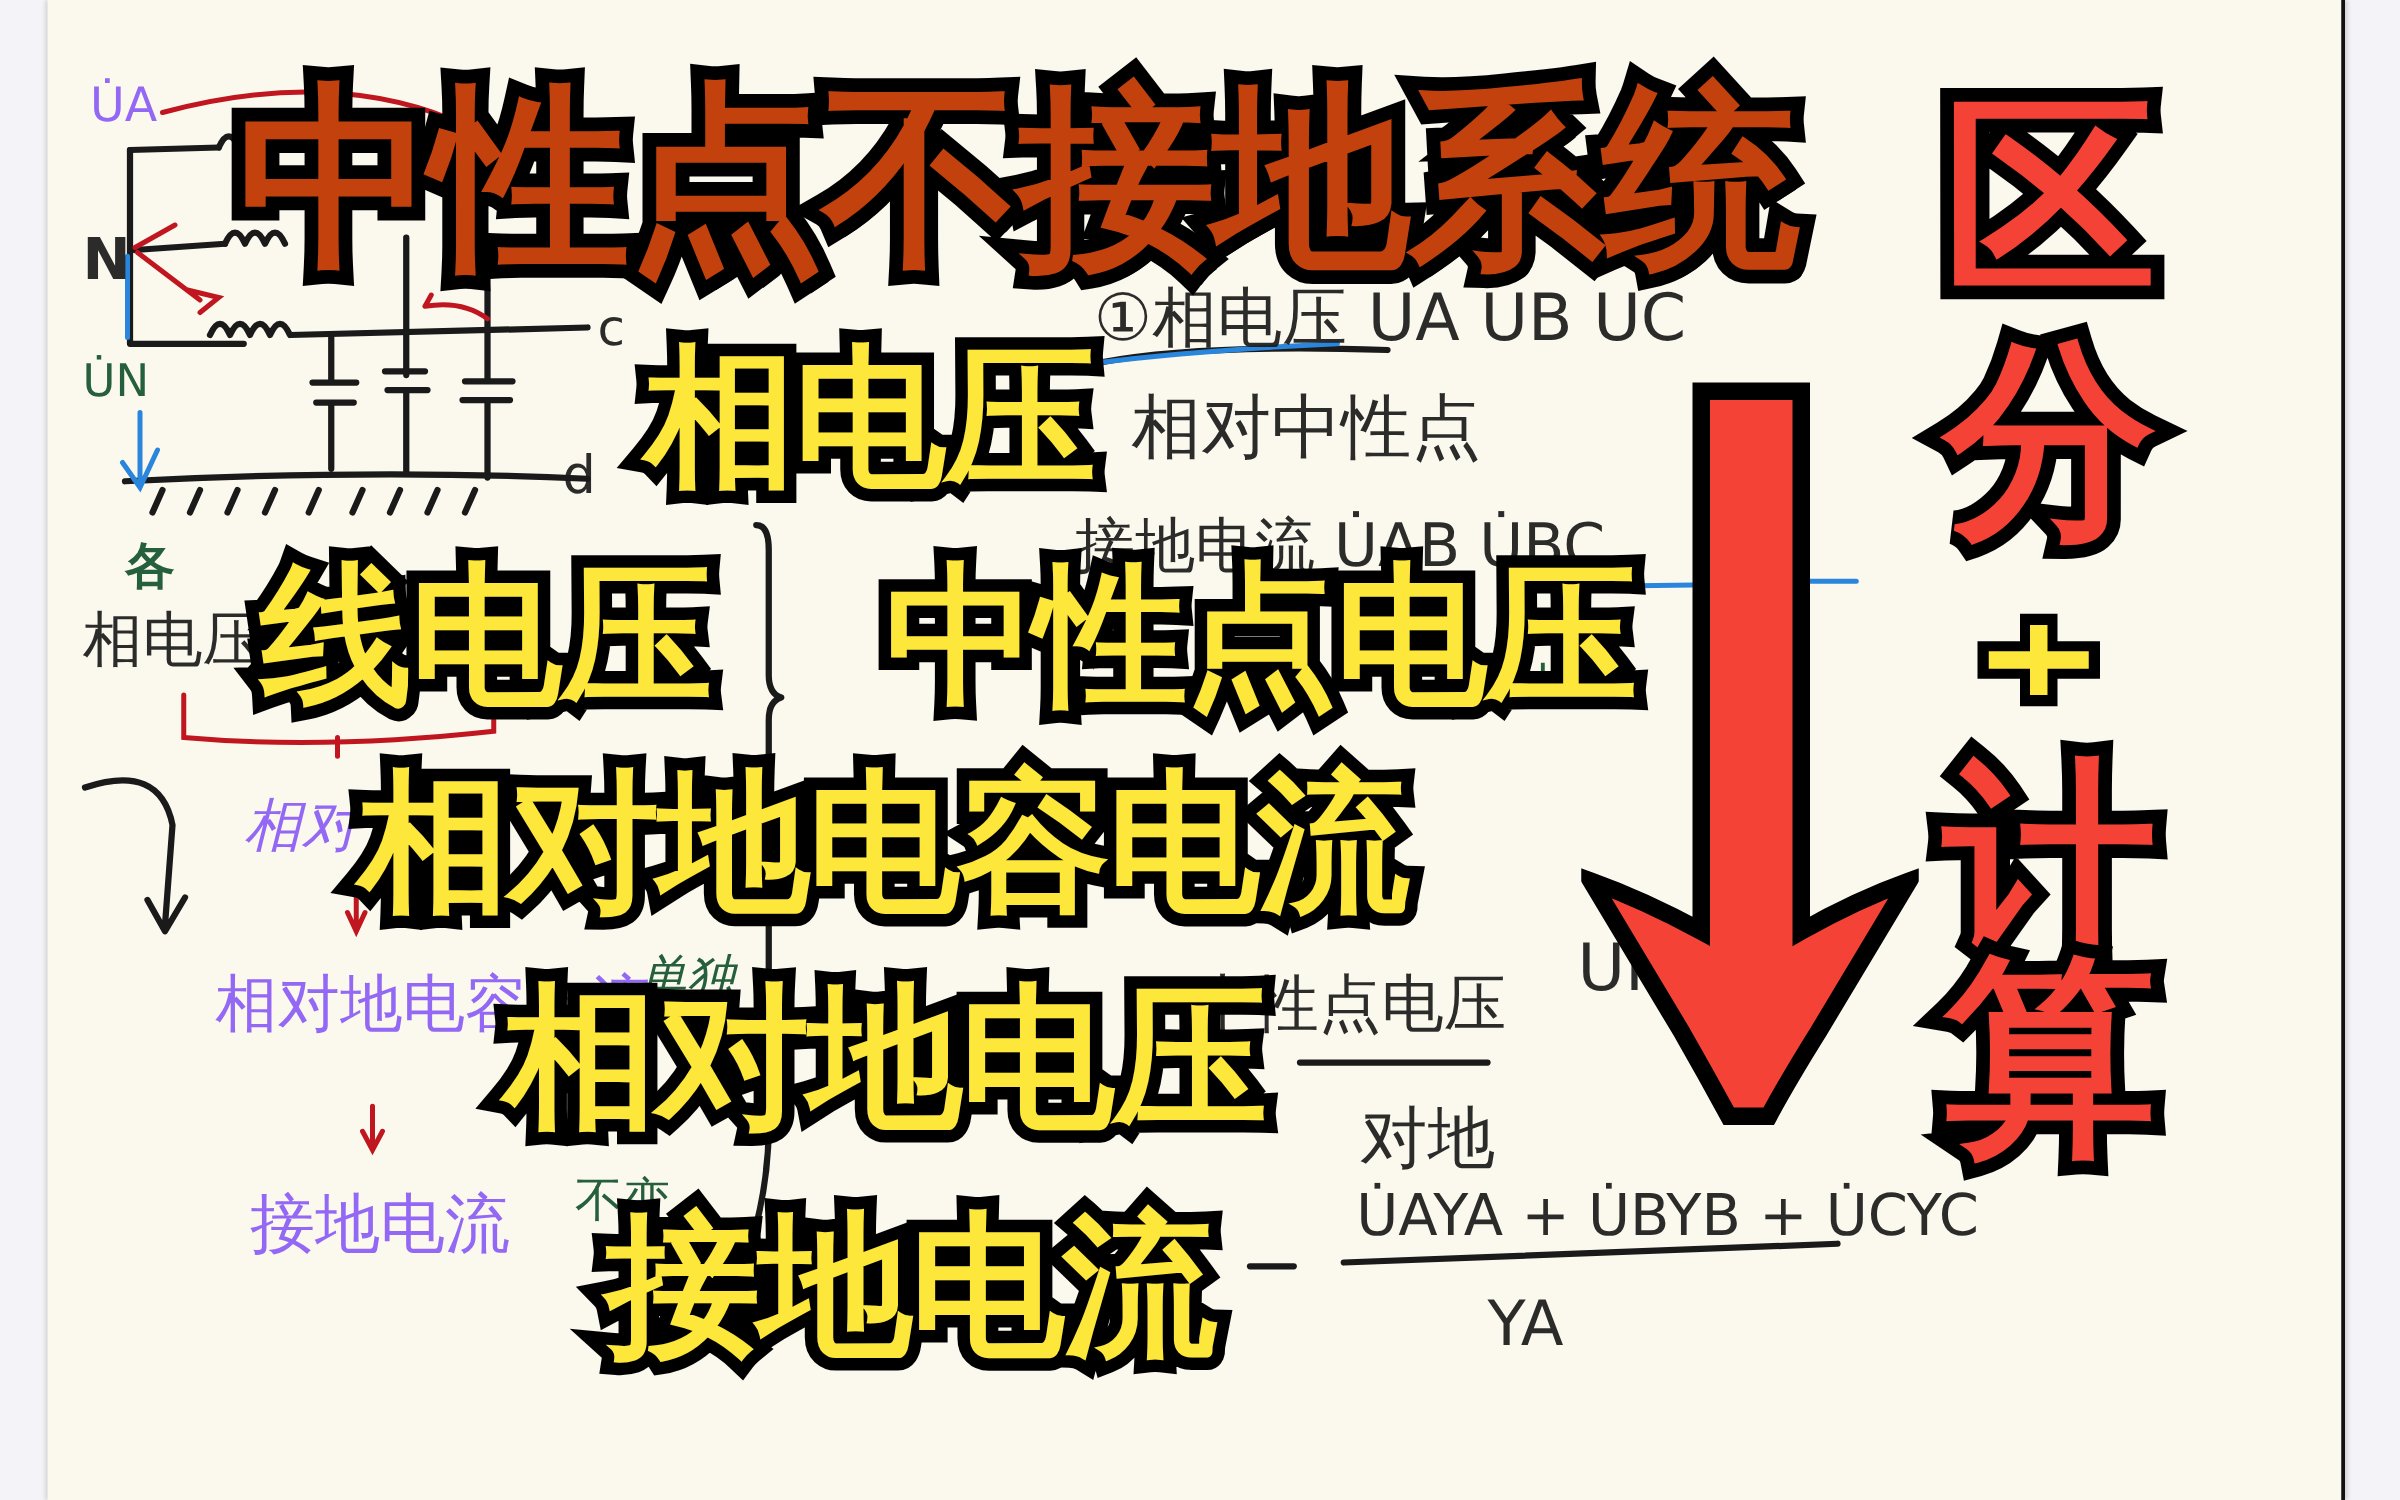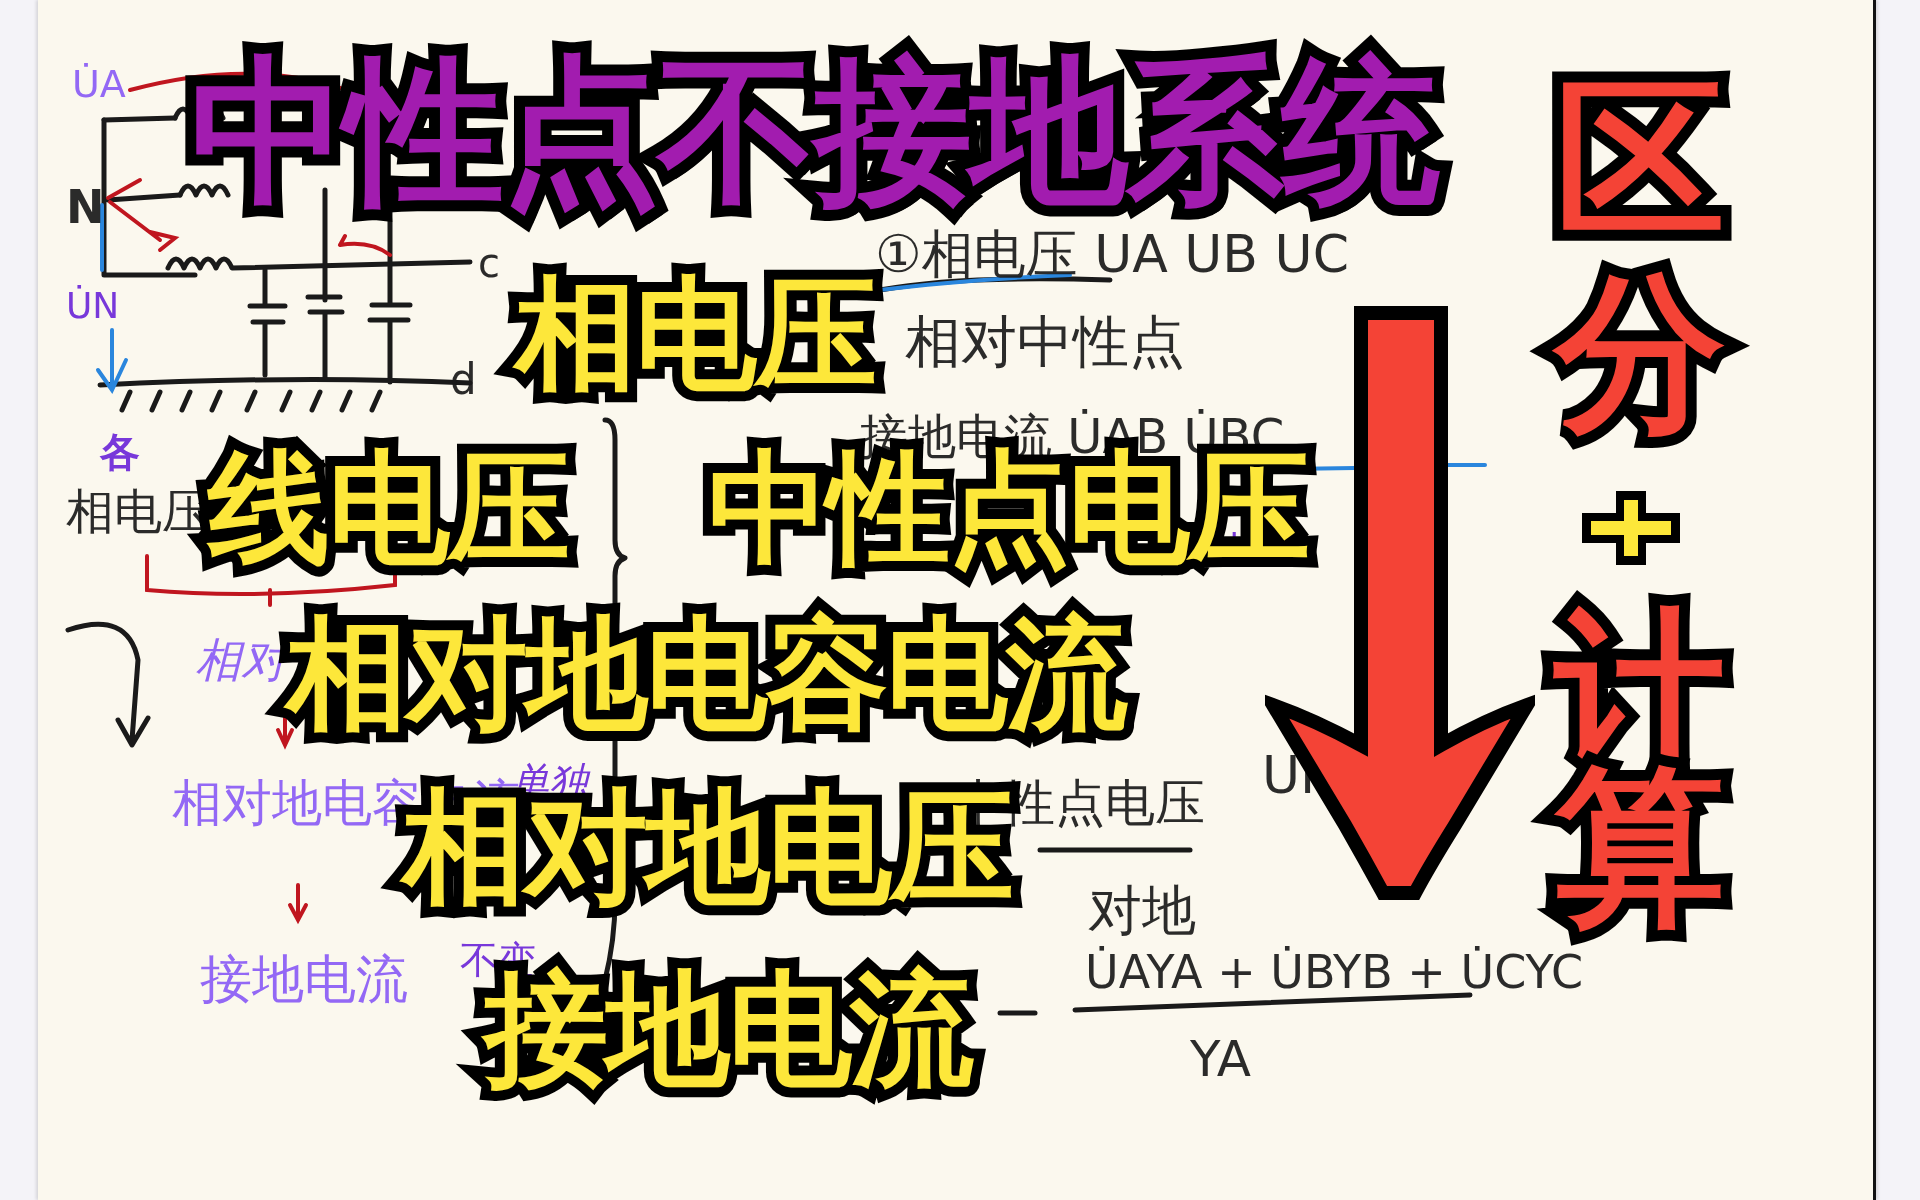--- a/index.html
+++ b/index.html
@@ -13,32 +13,32 @@
     background: #fbf8ee;
     box-shadow: -2px 0 3px rgba(0,0,0,0.12), 2px 0 3px rgba(0,0,0,0.12);
   }
   .edge-right {
     position: absolute; right: 0; top: 0; width: 3px; height: 1200px; background: #111;
   }
   svg.sketch { position: absolute; left: 0; top: 0; width: 1920px; height: 1200px; }
   .hw { position: absolute; font-family: "DejaVu Sans", sans-serif; white-space: nowrap; opacity: 0.92; }
   .hw.black { color: #1a1a1a; }
   .hw.red { color: #8b5cf6; }
-  .hw.blue { color: #6d28d9; }
+  .hw.blue { color: #14532d; }
 
   .big {
     position: absolute; white-space: nowrap; font-weight: 900;
     font-family: "DejaVu Sans", sans-serif;
     letter-spacing: -2px;
     paint-order: stroke fill;
     -webkit-text-stroke-color: #000;
     line-height: 1;
   }
   .title {
-    left: 190px; top: 52px; font-size: 158px; color: #a21caf;
+    left: 190px; top: 64px; font-size: 158px; color: #c2410c;
     -webkit-text-stroke-width: 22px;
     text-shadow: 8px 8px 0 #000;
   }
   .yellow {
     color: #fde73a; -webkit-text-stroke-width: 20px;
     text-shadow: 6px 6px 0 #000;
     font-family: "DejaVu Serif", serif;
   }
   .side {
     position: absolute; left: 1540px; width: 200px; text-align: center;

